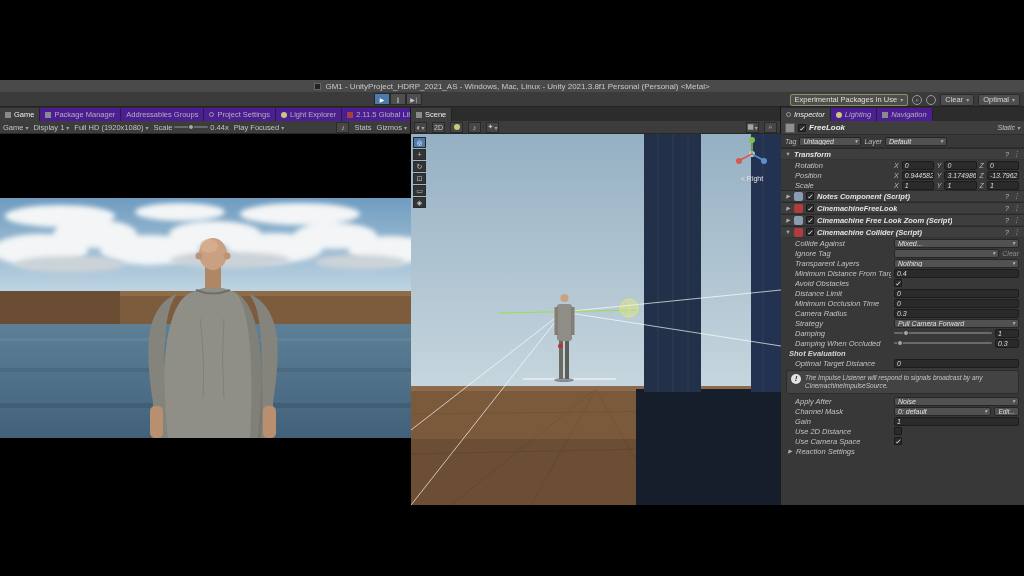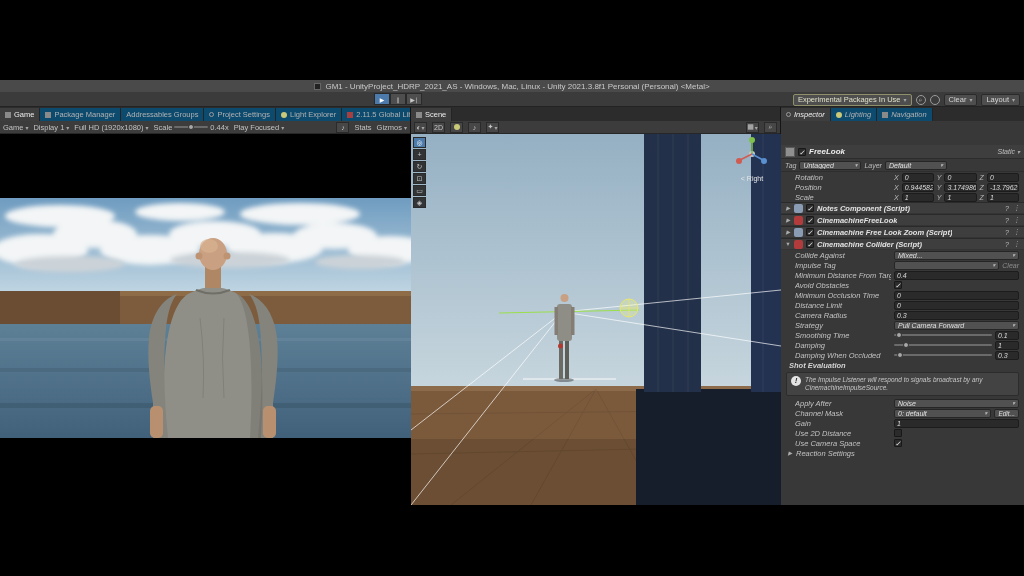--- a/index.html
+++ b/index.html
@@ -26,21 +26,21 @@
 
   
   .workspace { position:absolute; left:0; top:107px; width:1024px; height:398px; display:flex; }
   .panel { position:relative; height:398px; }
   .game-panel { width:411px; border-right:1px solid #151515; background:#000; }
   .scene-panel { width:370px; border-right:1px solid #151515; background:#0369a1; }
   .inspector-panel { flex:1; background:#383838;font-style:italic; }
 
   .tabrow { height:14px; background:#2c2c2c; display:flex; align-items:flex-end; overflow:hidden; }
   .tab { height:13px; padding:0 5px; display:flex; align-items:center; gap:3px; font-size:7.5px;
-         color:#b2b2b2; background:#0c4a6e; border-right:1px solid #242424; white-space:nowrap; flex:none; }
+         color:#b2b2b2; background:#4c1d95; border-right:1px solid #242424; white-space:nowrap; flex:none; }
   .tab.active { background:#3e3e3e; color:#ececec; }
   .tab-icon { width:6px; height:6px; flex:none; }
   .tab-icon.sq { background:#8a8a8a; }
   .tab-icon.donut { width:5px; height:5px; border:1.5px solid #9a9a9a; border-radius:50%; background:none; }
   .tab-icon.bulb { background:#c9c977; border-radius:50%; }
   .tab-icon.red { background:#a64040; }
 
   .panel-toolbar { height:13px; background:#3c3c3c; border-bottom:1px solid #272727; display:flex;
                    align-items:center; font-size:7.5px; color:#c3c3c3; padding:0 3px; gap:5px; white-space:nowrap; }
   .pt-item { display:flex; align-items:center; gap:2px; }
@@ -57,21 +57,21 @@
   .game-render { position:absolute; left:0; top:64px; width:411px; height:240px; }
 
   
   .scene-viewport { position:absolute; left:0; top:27px; width:370px; height:371px; background:#9db6c6; }
   .scene-tools { position:absolute; left:2px; top:3px; display:flex; flex-direction:column; gap:1px; z-index:3; }
   .scene-tools .icon-btn { background:rgba(40,40,40,.92); }
   .scene-tools .icon-btn.sel { background:#4c7bab; color:#fff; }
 
   
   .inspector-body { position:absolute; left:0; top:14px; right:0; bottom:0; background:#383838;
-                    color:#cfcfcf; overflow:hidden;margin-top:24px; }
+                    color:#cfcfcf; overflow:hidden; }
   .go-header { height:14px; display:flex; align-items:center; gap:3px; padding:0 4px; background:#3e3e3e;
                border-bottom:1px solid #2c2c2c; }
   .go-cube { width:10px; height:10px; background:#8f8f8f; border:1px solid #5a5a5a; flex:none; }
   .go-name { font-weight:bold; font-size:8px; color:#eee; }
   .go-right { margin-left:auto; display:flex; align-items:center; gap:2px; font-size:7px; color:#c0c0c0; }
   .taglayer { height:13px; display:flex; align-items:center; gap:3px; padding:0 4px; background:#383838;
               border-bottom:1px solid #2e2e2e; font-size:7px; color:#bdbdbd; }
   .cb { width:8px; height:8px; flex:none; background:#2b2b2b; border:1px solid #181818; border-radius:1px;
         font-size:7px; line-height:7px; text-align:center; color:#e8e8e8; }
   .dd { flex:1; height:9px; background:#515151; border:1px solid #262626; border-radius:2px; display:flex;
@@ -138,21 +138,21 @@
       </div>
       <div class="round-icon">
           <span>⌕</span>
         </div>
       <div class="round-icon"></div>
       <div class="tb-dd">
         <span>Clear</span>
         <span class="pt-caret">▾</span>
       </div>
       <div class="tb-dd">
-        <span>Layout</span>
+        <span>Optimal</span>
         <span class="pt-caret">▾</span>
       </div>
     </div>
   </div>
 
   <div class="workspace">
 
     <div class="panel game-panel">
       <div class="tabrow">
         <div class="tab active">
@@ -436,20 +436,28 @@
             <span>Untagged</span>
             <span class="caret">▾</span>
           </span>
           <span>Layer</span>
           <span class="dd" style="max-width:62px">
             <span>Default</span>
             <span class="caret">▾</span>
           </span>
         </div>
 
+        <div class="comp-header">
+          <span class="fold">▼</span>
+          <span class="comp-title">Transform</span>
+          <span class="hdr-right">
+            <span>?</span>
+            <span>⋮</span>
+          </span>
+        </div>
         <div class="irow">
           <span class="ilabel">Rotation</span>
           <span class="ival">
             <span class="axis">X</span>
             <span class="nf">0</span>
             <span class="axis">Y</span>
             <span class="nf">0</span>
             <span class="axis">Z</span>
             <span class="nf">0</span>
           </span>
@@ -521,95 +529,101 @@
         <div class="irow">
           <span class="ilabel">Collide Against</span>
           <span class="ival">
               <span class="dd">
             <span>Mixed...</span>
             <span class="caret">▾</span>
               </span>
             </span>
         </div>
         <div class="irow">
-          <span class="ilabel">Impulse Tag</span>
+          <span class="ilabel">Ignore Tag</span>
           <span class="ival">
             <span class="dd">
               <span class="caret">▾</span>
               </span>
             <span class="ghost">Clear</span>
           </span>
         </div>
         <div class="irow">
+          <span class="ilabel">Transparent Layers</span>
+          <span class="ival">
+              <span class="dd">
+            <span>Nothing</span>
+            <span class="caret">▾</span>
+              </span>
+            </span>
+        </div>
+        <div class="irow">
           <span class="ilabel">Minimum Distance From Target</span>
           <span class="ival">
               <span class="nf">0.4</span>
             </span>
         </div>
         <div class="irow">
           <span class="ilabel">Avoid Obstacles</span>
           <span class="ival">
               <span class="cb">✓</span>
             </span>
         </div>
         <div class="irow">
+          <span class="ilabel">Distance Limit</span>
+          <span class="ival">
+              <span class="nf">0</span>
+            </span>
+        </div>
+        <div class="irow">
           <span class="ilabel">Minimum Occlusion Time</span>
-          <span class="ival">
-              <span class="nf">0</span>
-            </span>
-        </div>
-        <div class="irow">
-          <span class="ilabel">Distance Limit</span>
           <span class="ival">
               <span class="nf">0</span>
             </span>
         </div>
         <div class="irow">
           <span class="ilabel">Camera Radius</span>
           <span class="ival">
               <span class="nf">0.3</span>
             </span>
         </div>
         <div class="irow">
           <span class="ilabel">Strategy</span>
           <span class="ival">
               <span class="dd">
             <span>Pull Camera Forward</span>
             <span class="caret">▾</span>
               </span>
             </span>
         </div>
         <div class="irow">
-          <span class="ilabel">Smoothing Time</span>
-          <span class="ival">
-            <span class="slider">
-                <span class="knob" style="left:2%"></span>
-              </span>
-            <span class="nf small">0.1</span>
-          </span>
-        </div>
-        <div class="irow">
           <span class="ilabel">Damping</span>
           <span class="ival">
             <span class="slider">
                 <span class="knob" style="left:9%"></span>
               </span>
             <span class="nf small">1</span>
           </span>
         </div>
         <div class="irow">
           <span class="ilabel">Damping When Occluded</span>
           <span class="ival">
             <span class="slider">
                 <span class="knob" style="left:3%"></span>
               </span>
             <span class="nf small">0.3</span>
           </span>
         </div>
         <div class="sect">Shot Evaluation</div>
+        <div class="irow">
+          <span class="ilabel">Optimal Target Distance</span>
+          <span class="ival">
+              <span class="nf">0</span>
+            </span>
+        </div>
 
         <div class="infobox">
           <span class="info-icon">!</span>
           <span class="info-text">The Impulse Listener will respond to signals broadcast by any CinemachineImpulseSource.</span>
         </div>
         <div class="irow">
           <span class="ilabel">Apply After</span>
           <span class="ival">
               <span class="dd">
             <span>Noise</span>

